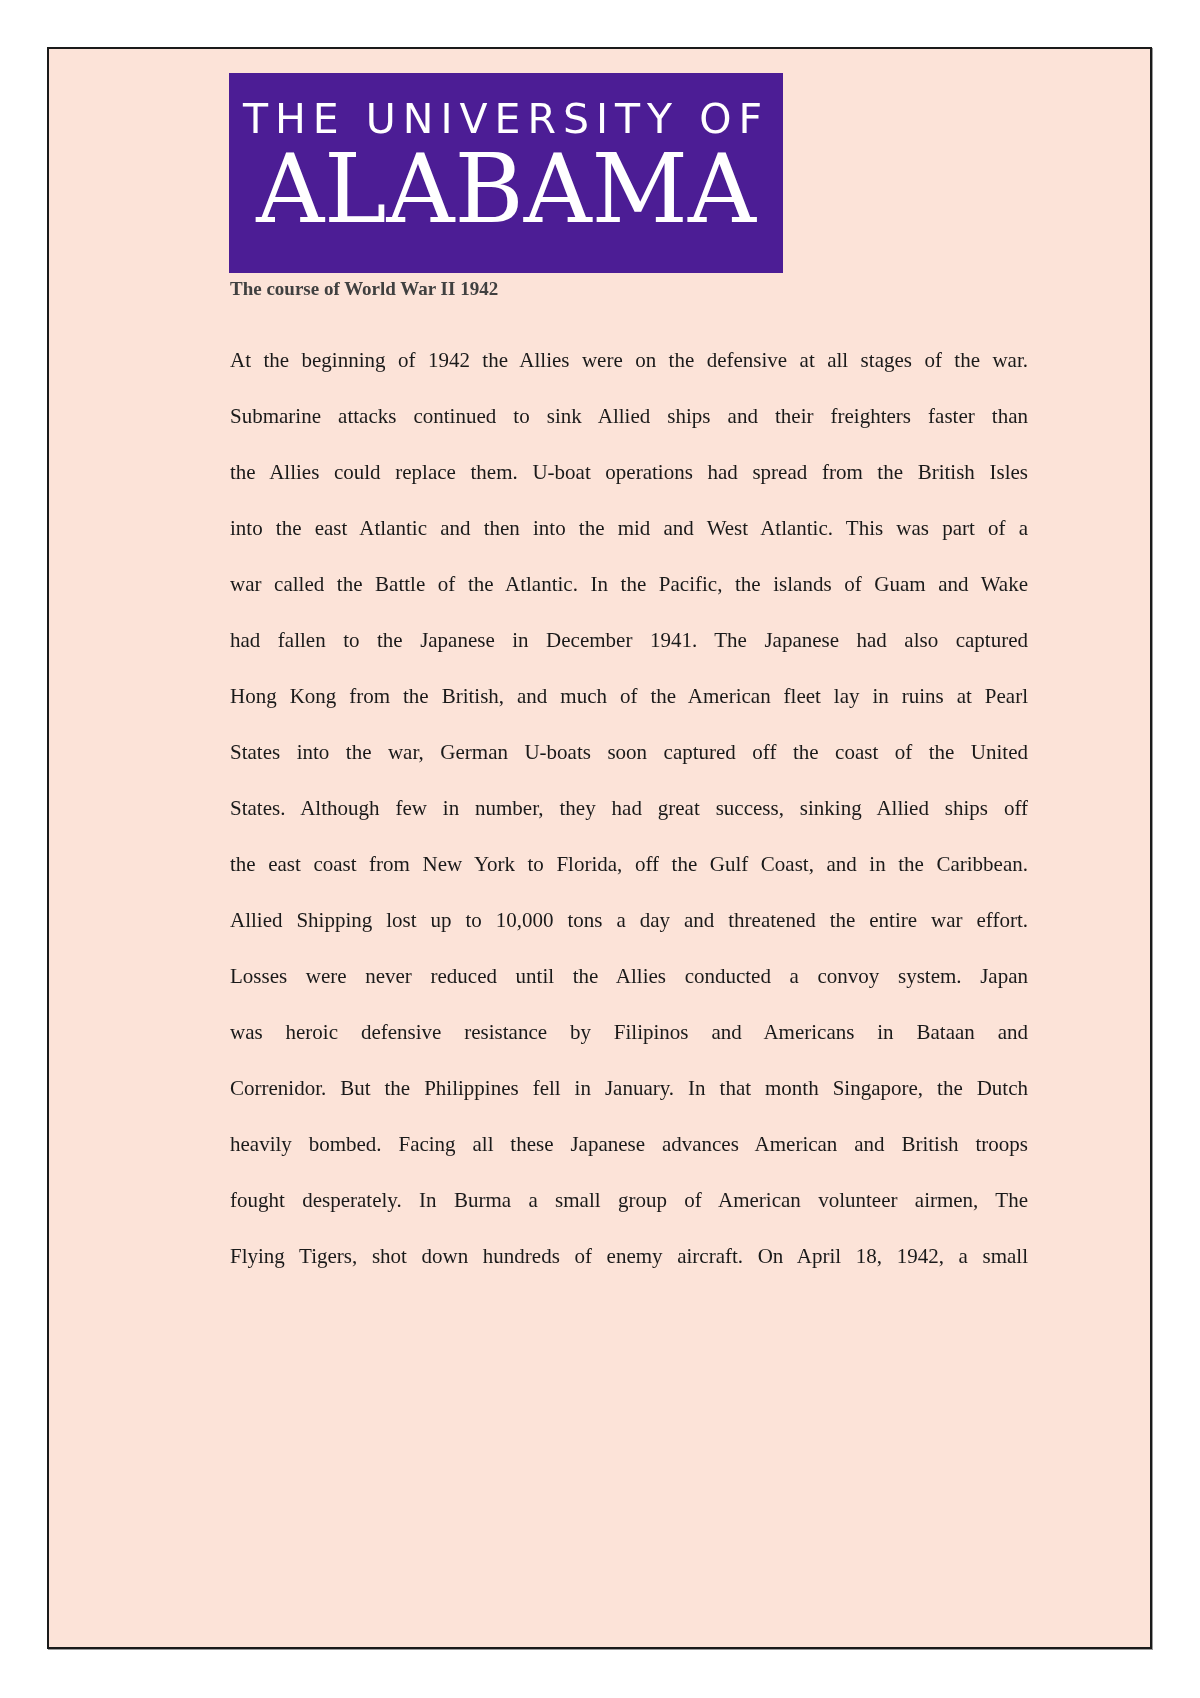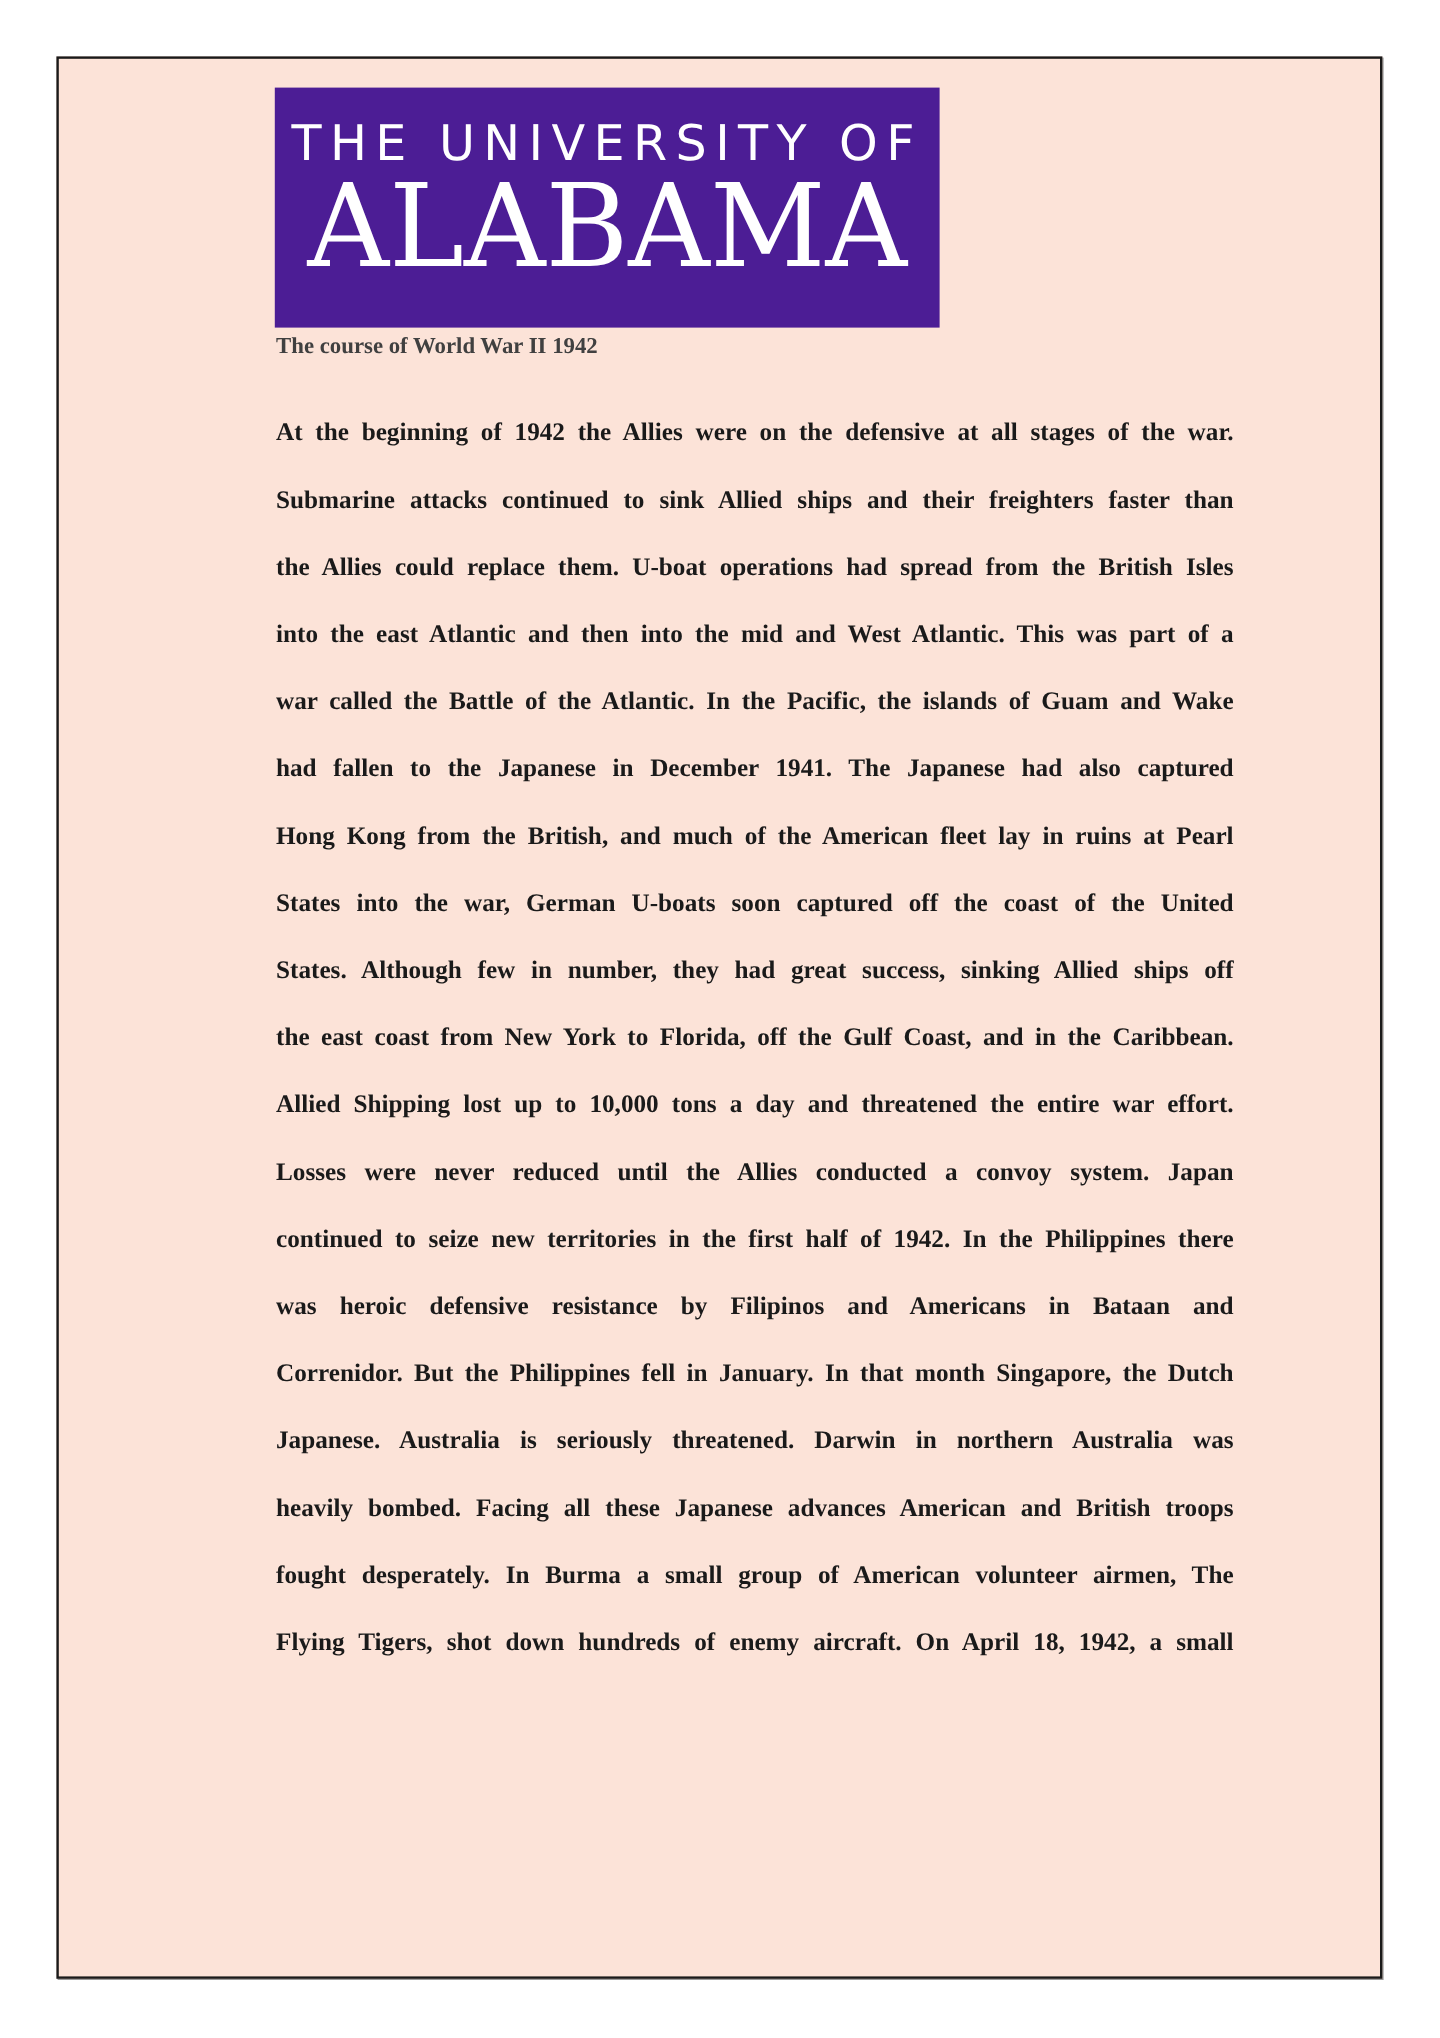--- a/index.html
+++ b/index.html
@@ -29,21 +29,21 @@
   }
   .body-text {
     position: absolute; left: 181px; top: 296px; width: 798px;
   }
   .line {
     font-family: "Liberation Serif", serif; font-size: 21px; color: #1a1a1a;
     height: 56px; line-height: 30px;
     text-align: justify; text-align-last: justify; white-space: nowrap;
     display: flex; justify-content: space-between;
   }
-  .line span { display: block; width: 100%; text-align: justify; text-align-last: justify; white-space: normal; font-weight: bold; }
+  .line span { display: block; width: 100%; text-align: justify; text-align-last: justify; white-space: normal; }
 </style>
 </head>
 <body>
 
 <div class="page">
   <div class="logo">
     <div class="logo-top">THE UNIVERSITY OF</div>
     <div class="logo-main">ALABAMA</div>
   </div>
 
@@ -80,30 +80,24 @@
     <div class="line">
         <span>the east coast from New York to Florida, off the Gulf Coast, and in the Caribbean.</span>
       </div>
     <div class="line">
         <span>Allied Shipping lost up to 10,000 tons a day and threatened the entire war effort.</span>
       </div>
     <div class="line">
         <span>Losses were never reduced until the Allies conducted a convoy system. Japan</span>
       </div>
     <div class="line">
-        <span>continued to seize new territories in the first half of 1942. In the Philippines there</span>
-      </div>
-    <div class="line">
         <span>was heroic defensive resistance by Filipinos and Americans in Bataan and</span>
       </div>
     <div class="line">
         <span>Correnidor. But the Philippines fell in January. In that month Singapore, the Dutch</span>
-      </div>
-    <div class="line">
-        <span>Japanese. Australia is seriously threatened. Darwin in northern Australia was</span>
       </div>
     <div class="line">
         <span>heavily bombed. Facing all these Japanese advances American and British troops</span>
       </div>
     <div class="line">
         <span>fought desperately. In Burma a small group of American volunteer airmen, The</span>
       </div>
     <div class="line">
         <span>Flying Tigers, shot down hundreds of enemy aircraft. On April 18, 1942, a small</span>
       </div>

